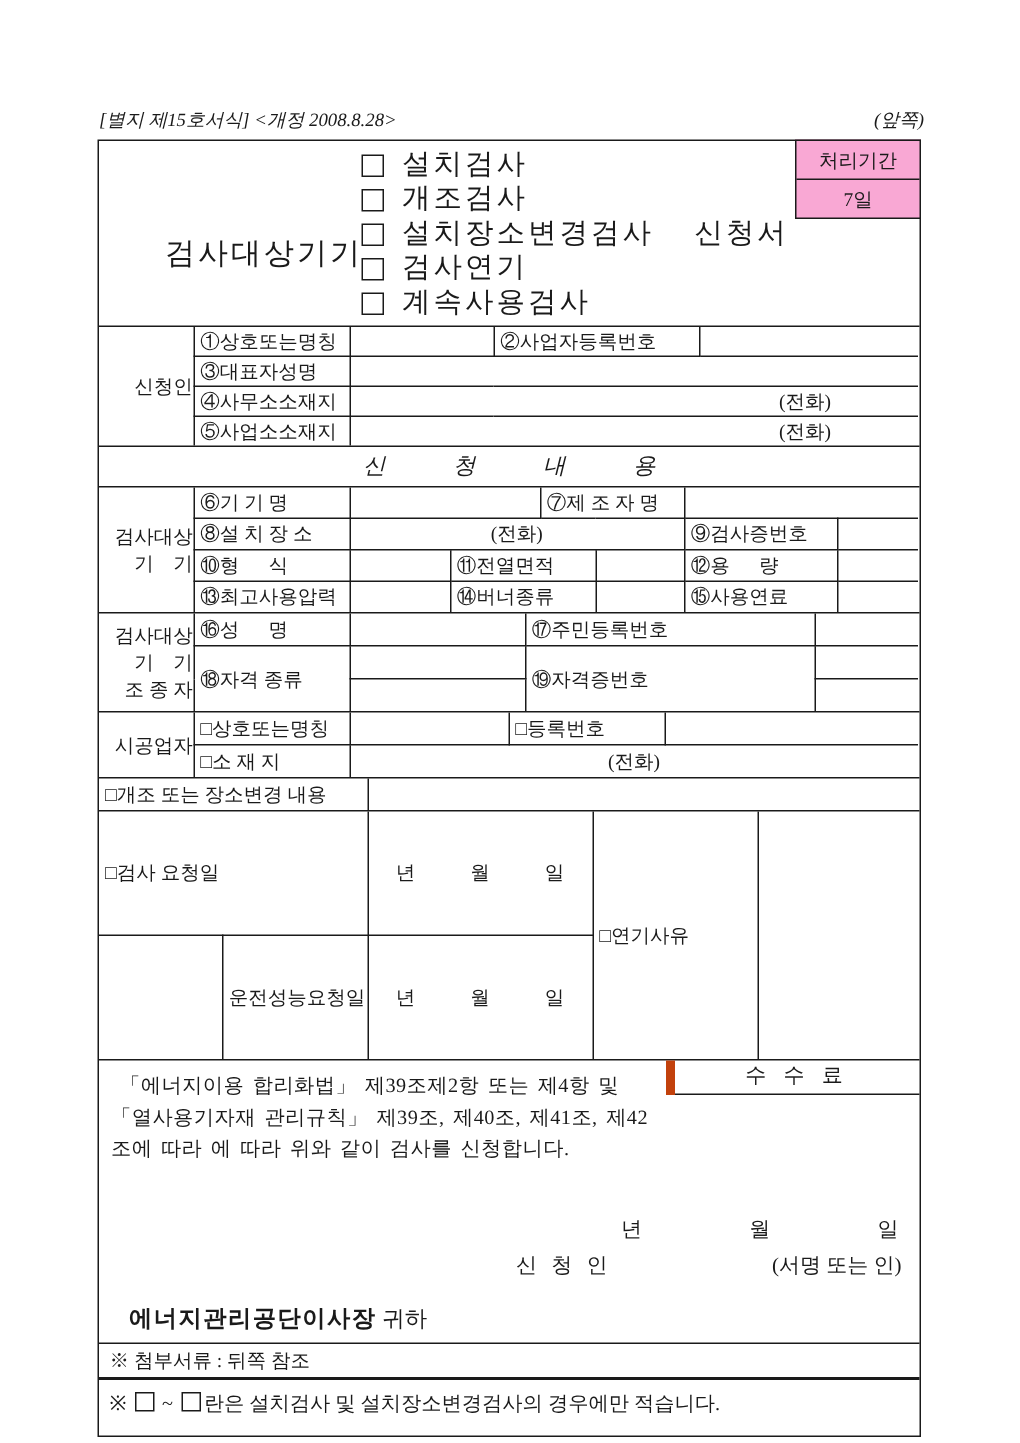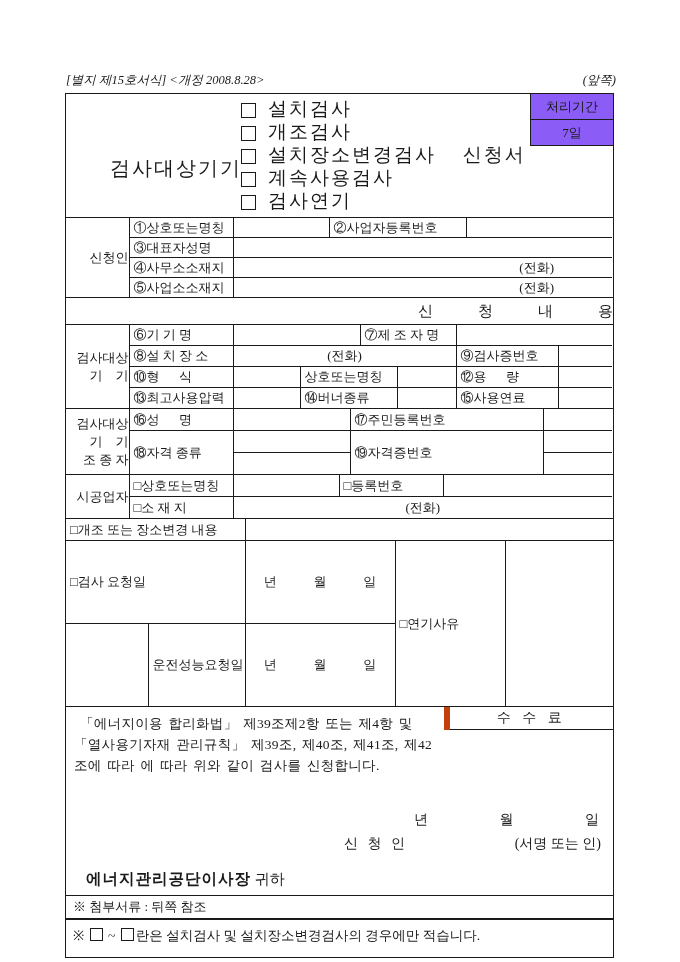--- a/index.html
+++ b/index.html
@@ -17,24 +17,24 @@
   td.ctr{text-align:center;padding:0;}
   td.grp{text-align:right;padding:0;}
   .r19 td{height:19px;} .r20 td{height:20px;} .r21 td{height:21px;}
   
   .titlewrap{position:relative;padding:5px 0 3px 0;min-height:113px;}
   .subject{position:absolute;left:44px;top:61px;font-size:20px;letter-spacing:2px;}
   .optlist{margin-left:175px;font-family:Liberation Mono, monospace;}
   .optrow{height:23px;line-height:23px;font-size:19px;display:flex;align-items:center;}
   .cbx{display:inline-block;width:13px;height:13px;border:1.5px solid #1a1a1a;margin-right:12px;flex:0 0 auto;}
   .optlabel{letter-spacing:2px;white-space:pre;}
-  .proc{position:absolute;top:-1px;right:-1px;width:82px;border:1px solid #1a1a1a;background:#8b5cf6;text-align:center;}
+  .proc{position:absolute;top:-1px;right:-1px;width:82px;border:1px solid #1a1a1a;background:#f9a8d4;text-align:center;}
   .proc .ph{height:25px;line-height:25px;border-bottom:1px solid #1a1a1a;font-size:13px;}
   .proc .pv{height:25px;line-height:25px;font-size:13px;}
-  .secthdr{height:26px;line-height:26px;text-align:right;font-size:15px;white-space:pre;}
+  .secthdr{height:26px;line-height:26px;text-align:center;font-size:15px;white-space:pre;font-style:italic;}
   .phone-right{text-align:right;padding-right:58px;}
   .datecell{display:flex;justify-content:space-around;align-items:center;height:100%;}
   
   .decl{display:flex;align-items:flex-start;}
   .decl-left{width:370px;min-height:88px;padding:6px 8px 0 8px;font-size:13.5px;line-height:21px;letter-spacing:.3px;word-spacing:2px;text-indent:6px;white-space:normal;}
   .fee-col{width:167px;border-left:6px solid #c2410c;}
   .fee-hd{height:22px;line-height:22px;text-align:center;border-bottom:1px solid #1a1a1a;font-size:14px;letter-spacing:4px;}
   .fee-bd{padding:8px 4px 9px 6px;border-bottom:1px solid #1a1a1a;font-size:12.5px;line-height:20px;text-align:center;white-space:pre-line;}
   .sigdate{display:flex;justify-content:space-between;width:185px;margin:10px 14px 0 auto;font-size:14px;}
   .sigline{display:flex;margin-top:6px;font-size:14px;}
@@ -70,25 +70,25 @@
       <div class="optrow">
         <span class="cbx"></span>
         <span class="optlabel">개조검사</span>
       </div>
       <div class="optrow">
         <span class="cbx"></span>
         <span class="optlabel">설치장소변경검사  신청서</span>
       </div>
       <div class="optrow">
         <span class="cbx"></span>
+        <span class="optlabel">검사연기</span>
+      </div>
+      <div class="optrow">
+        <span class="cbx"></span>
         <span class="optlabel">계속사용검사</span>
-      </div>
-      <div class="optrow">
-        <span class="cbx"></span>
-        <span class="optlabel">검사연기</span>
       </div>
     </div>
   </div>
 
   <div class="sect">
     <table class="r19">
       <colgroup>
           <col style="width:63px">
           <col style="width:104px">
           <col style="width:96px">
@@ -143,21 +143,21 @@
       </tr>
       <tr>
         <td>⑧설 치 장 소</td>
         <td colspan="4" class="ctr">(전화)</td>
         <td>⑨검사증번호</td>
         <td></td>
       </tr>
       <tr>
         <td>⑩형      식</td>
         <td></td>
-        <td colspan="2">상호또는명칭</td>
+        <td colspan="2">⑪전열면적</td>
         <td></td>
         <td>⑫용      량</td>
         <td></td>
       </tr>
       <tr>
         <td>⑬최고사용압력</td>
         <td></td>
         <td colspan="2">⑭버너종류</td>
         <td></td>
         <td>⑮사용연료</td>

